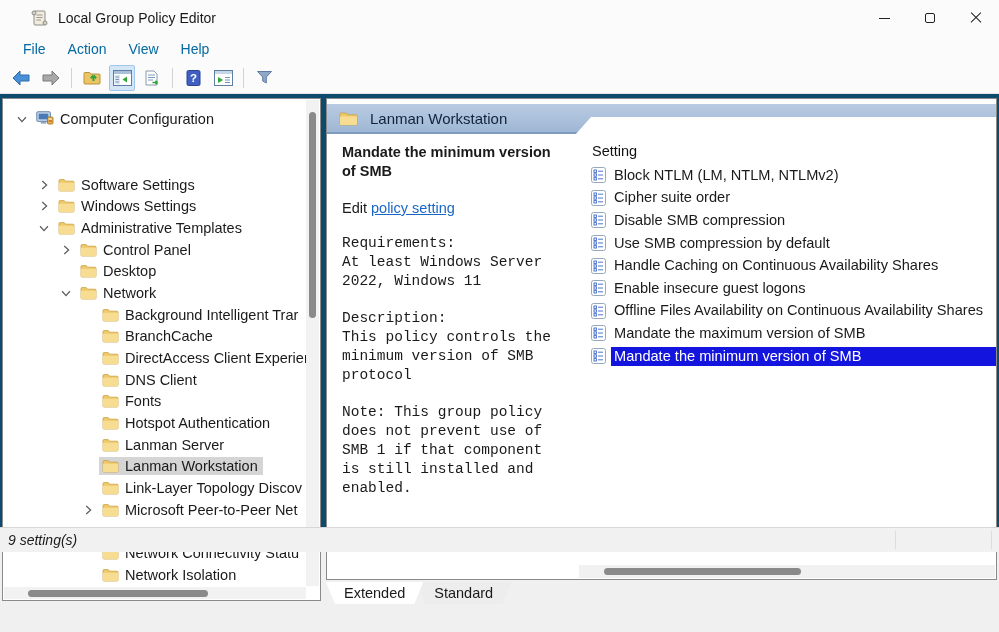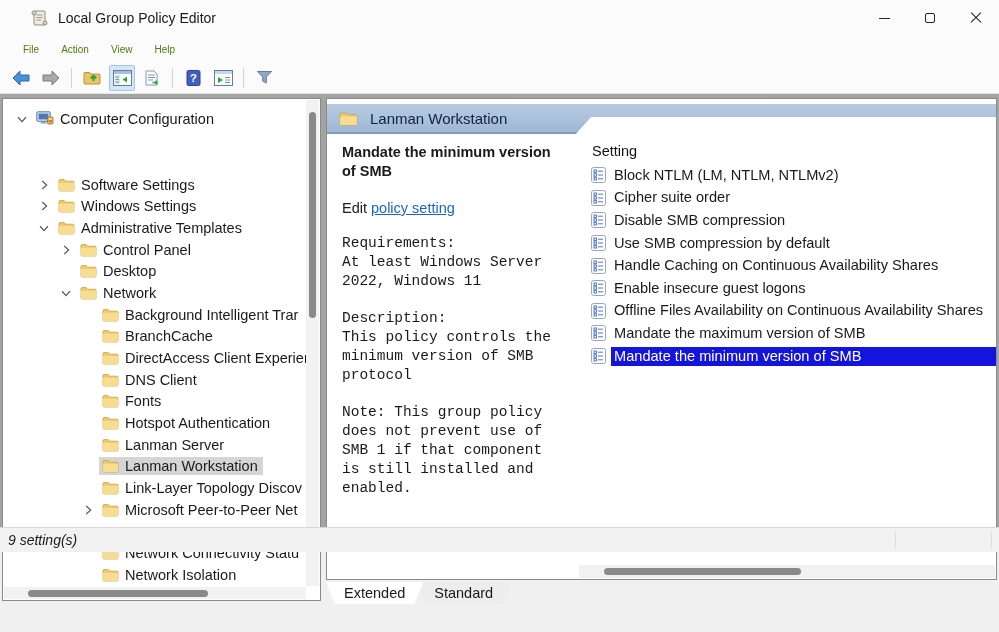--- a/index.html
+++ b/index.html
@@ -15,30 +15,30 @@
   .win-btn { width:46px; height:100%; display:flex; align-items:center; justify-content:center; cursor:default; }
   .glyph-min { width:11px; height:1px; background:#222; }
   .glyph-max { width:10px; height:10px; border:1.2px solid #222; border-radius:2px; }
   .glyph-close { position:relative; width:12px; height:12px; }
   .glyph-close::before,.glyph-close::after { content:""; position:absolute; left:-1px; top:5px; width:14px; height:1.2px; background:#222; }
   .glyph-close::before { transform:rotate(45deg); }
   .glyph-close::after { transform:rotate(-45deg); }
 
   
   .menubar { height:26px; background:#fbfbfb; display:flex; align-items:center; padding-left:12px; flex:0 0 auto; }
-  .menu-item { font-size:10px; padding:2px 11px; color:#4d7c0f; }
+  .menu-item { font-size:14px; padding:2px 11px; color:#0369a1; }
 
   
   .toolbar { height:32px; background:#fbfbfb; display:flex; align-items:center; padding-left:6px; border-bottom:1px solid #e4e4e4; flex:0 0 auto; }
   .tool-btn { width:26px; height:26px; display:flex; align-items:center; justify-content:center; margin:0 2px; border:1px solid transparent; border-radius:2px; }
   .tool-btn.active { background:var(--tool-active,#d4e6f6); border-color:#9ec7ee; }
   .tool-sep { width:1px; height:20px; background:#d2d2d2; margin:0 5px; }
 
   
-  .content { position:relative; flex:1 1 auto; background:#a3a3a3; }
+  .content { position:relative; flex:1 1 auto; background:#0c4a6e; }
 
   
   .tree-pane { position:absolute; left:2px; top:4px; width:319px; height:503px; background:#fff; border:1px solid #8a8a8a; overflow:hidden; }
   .tree-scroll { position:absolute; inset:0 14px 13px 0; overflow:hidden; padding-top:9px; }
   .tree-row { display:flex; align-items:center; height:21.7px; white-space:nowrap; }
   .tw-exp { width:22px; display:flex; justify-content:center; align-items:center; flex:0 0 auto; }
   .node { display:flex; align-items:center; gap:6px; padding:1px 5px 1px 3px; }
   .node.selected { background:var(--tree-sel,#d5d5d5); }
   .tree-label { font-size:14.5px; }
   .vscroll { position:absolute; top:1px; right:1px; bottom:14px; width:13px; background:#f2f2f2; }

